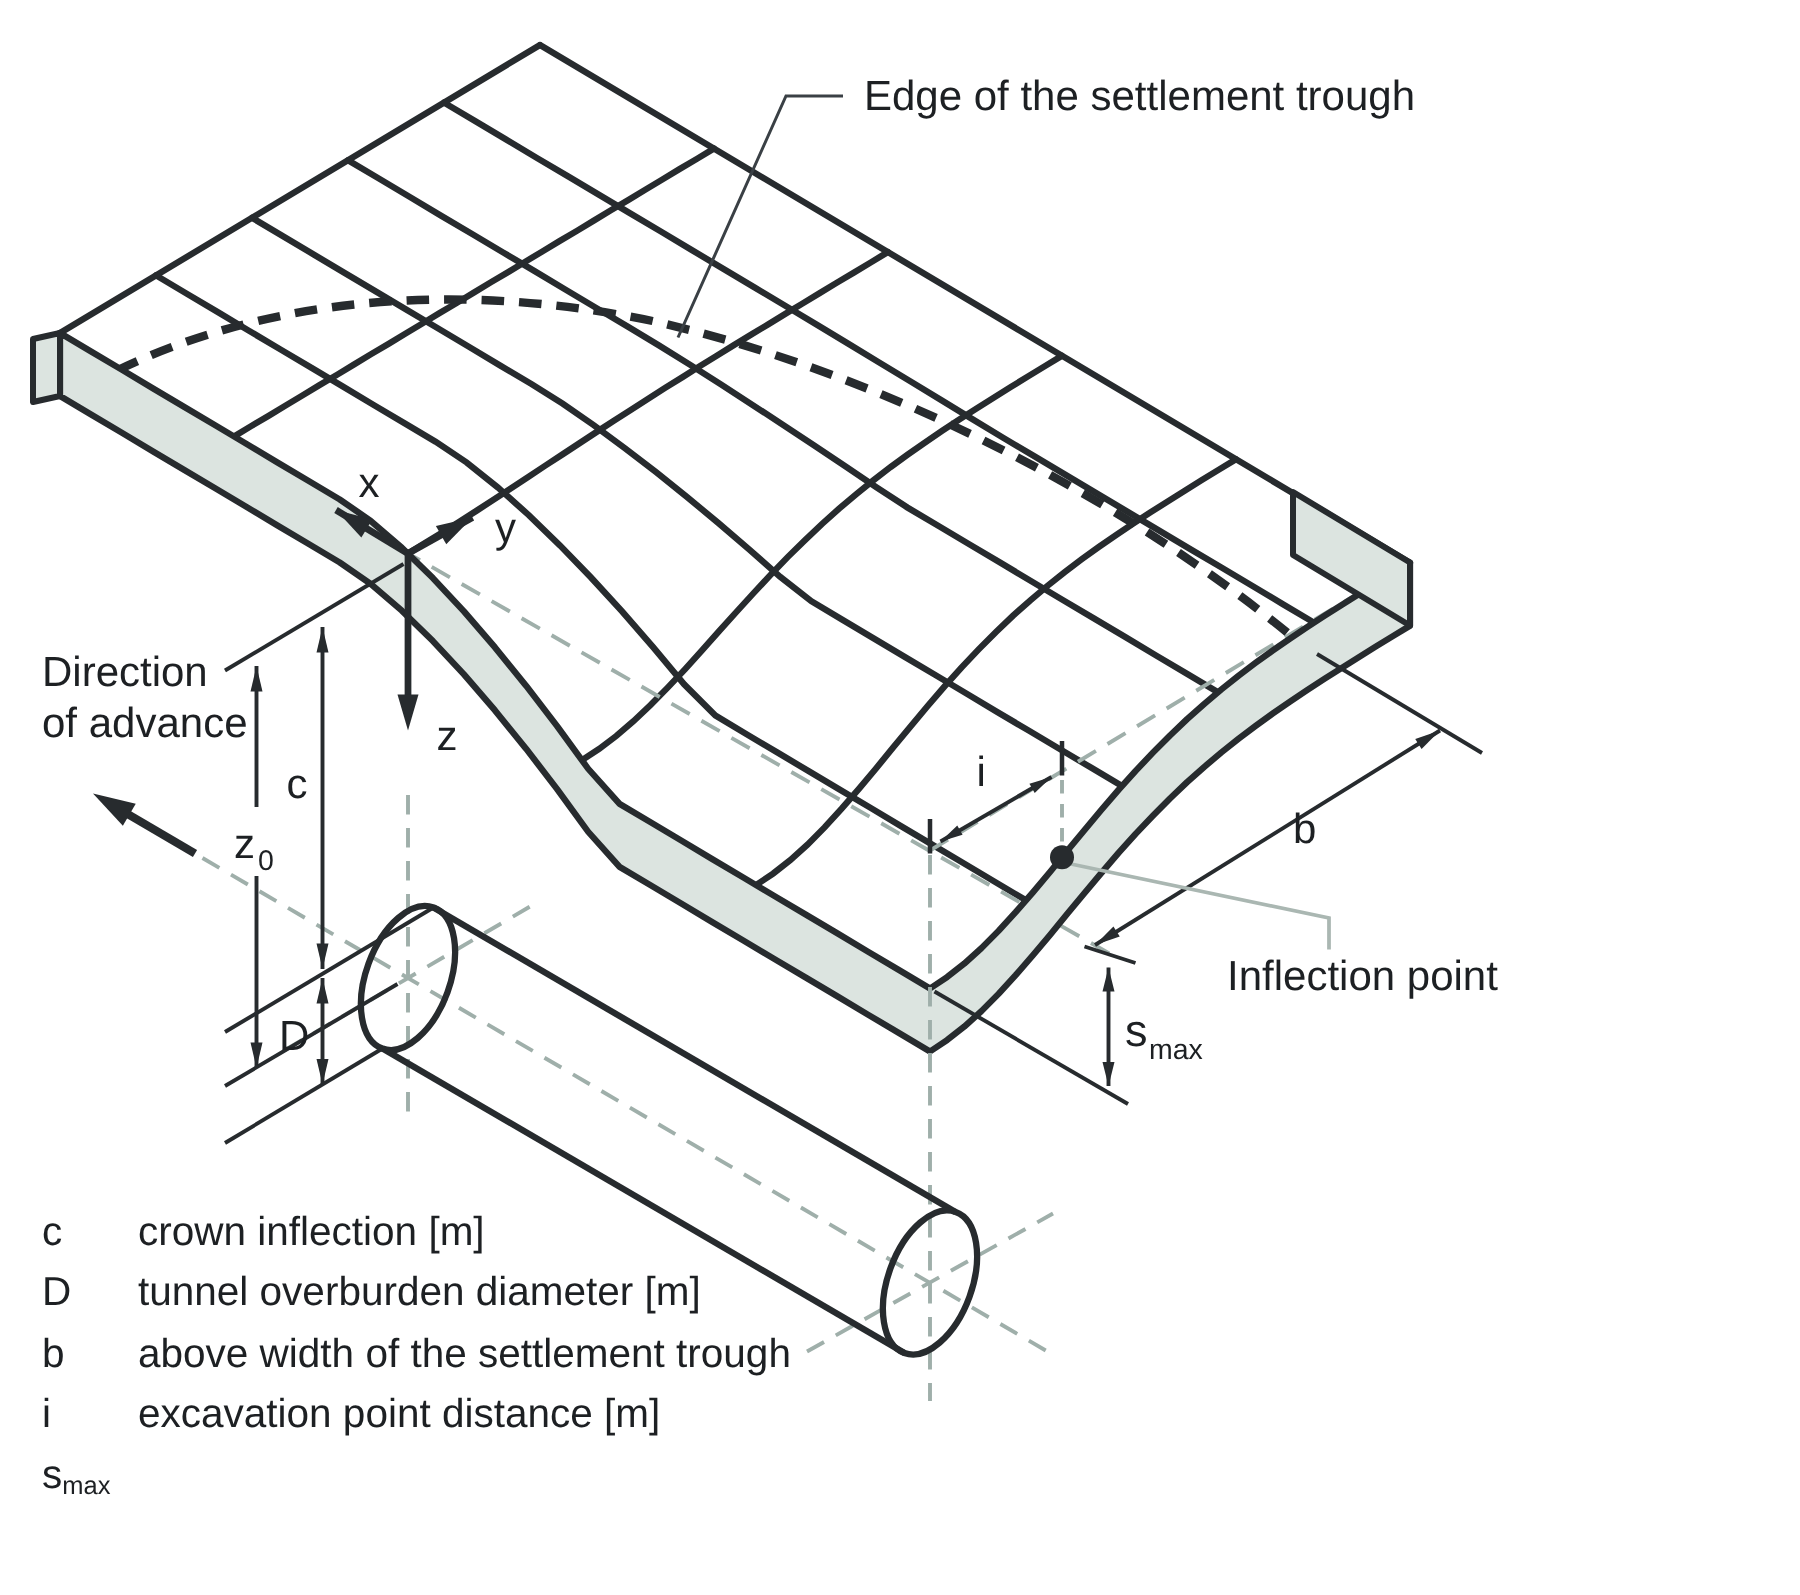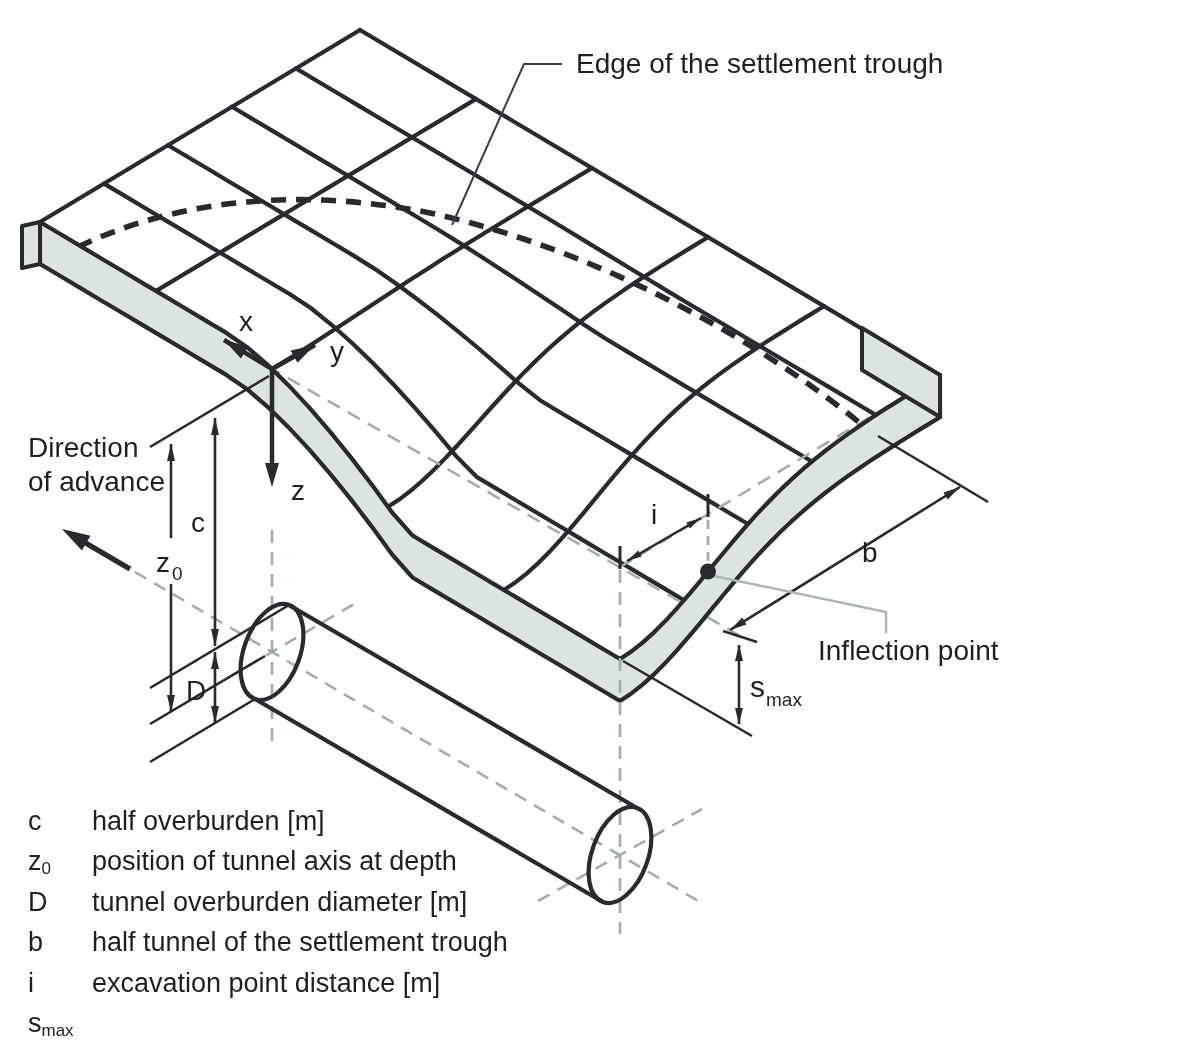--- a/index.html
+++ b/index.html
@@ -141,33 +141,29 @@
         <polygon points="627,561 638.2,550.4 641.7,556.5"></polygon>
         <polygon points="701,518 689.8,528.6 686.3,522.5"></polygon>
         <polygon points="730,630 742.3,617.6 746.5,624.4"></polygon>
         <polygon points="960,487 947.7,499.4 943.5,492.6"></polygon>
       </g>
 </svg>
 
   <div class="legend">
     <div class="lrow">
       <span class="lsym"><span>c</span><span class="lsub"></span></span>
-      <span>half overburden [m]</span>
-    </div>
-    <div class="lrow">
-      <span class="lsym"><span>z</span><span class="lsub">0</span></span>
-      <span>position of tunnel axis at depth</span>
+      <span>crown inflection [m]</span>
     </div>
     <div class="lrow">
       <span class="lsym"><span>D</span><span class="lsub"></span></span>
       <span>tunnel overburden diameter [m]</span>
     </div>
     <div class="lrow">
       <span class="lsym"><span>b</span><span class="lsub"></span></span>
-      <span>half tunnel of the settlement trough</span>
+      <span>above width of the settlement trough</span>
     </div>
     <div class="lrow">
       <span class="lsym"><span>i</span><span class="lsub"></span></span>
       <span>excavation point distance [m]</span>
     </div>
     <div class="lrow">
       <span class="lsym"><span>s</span><span class="lsub">max</span></span>
     </div>
   </div>
 </div>

